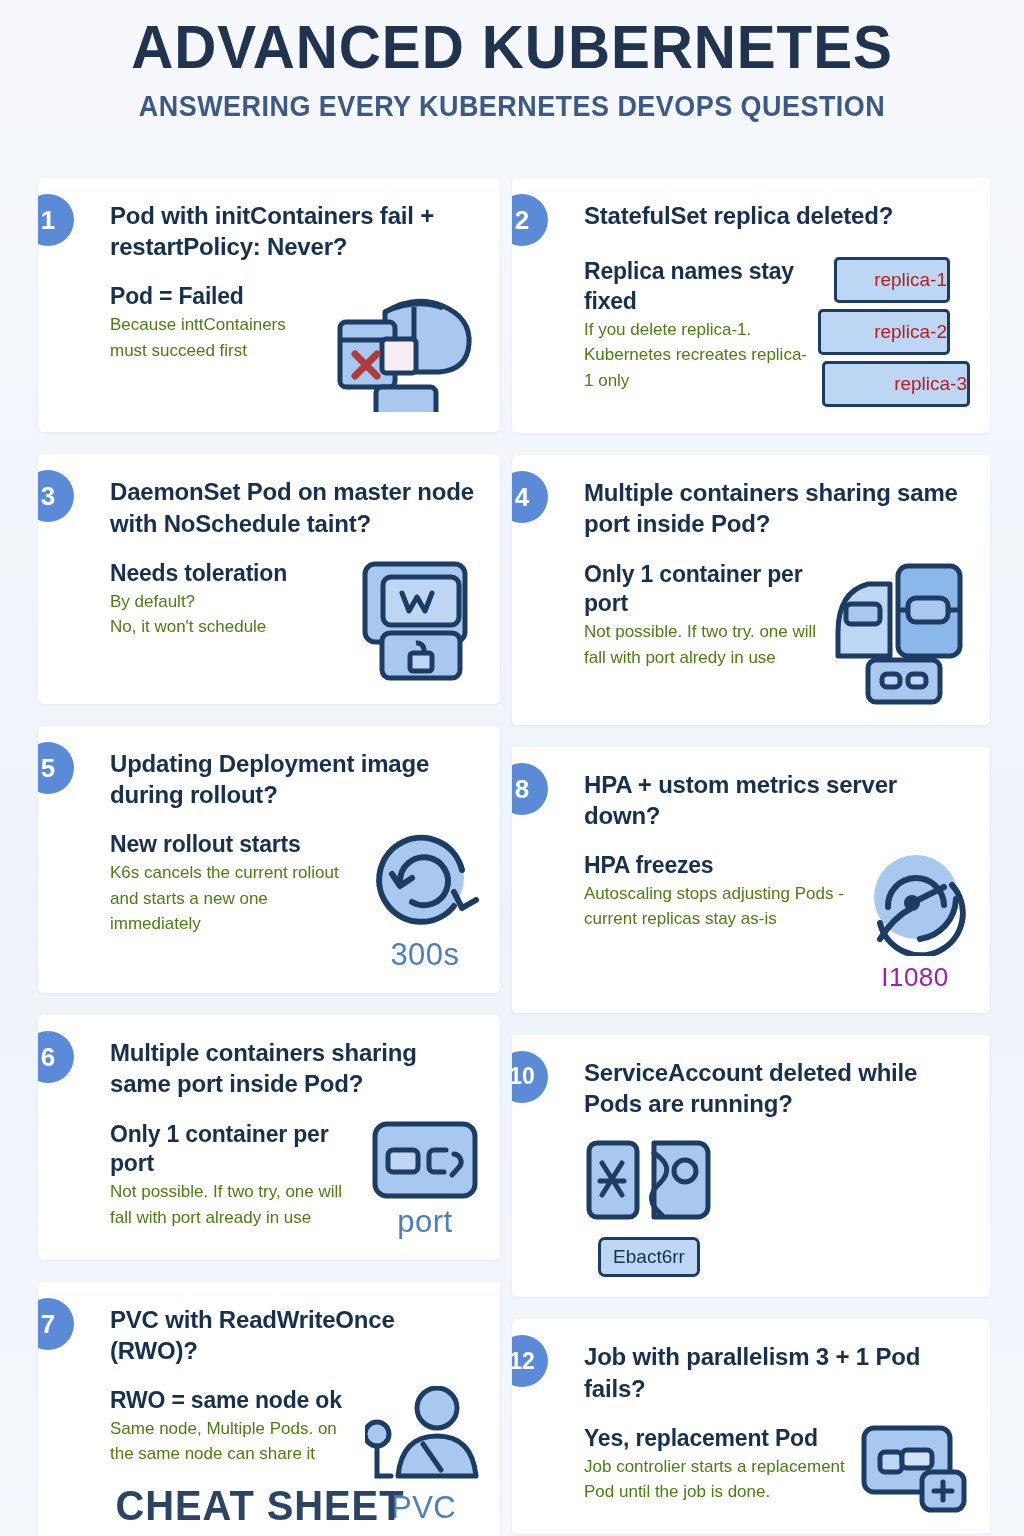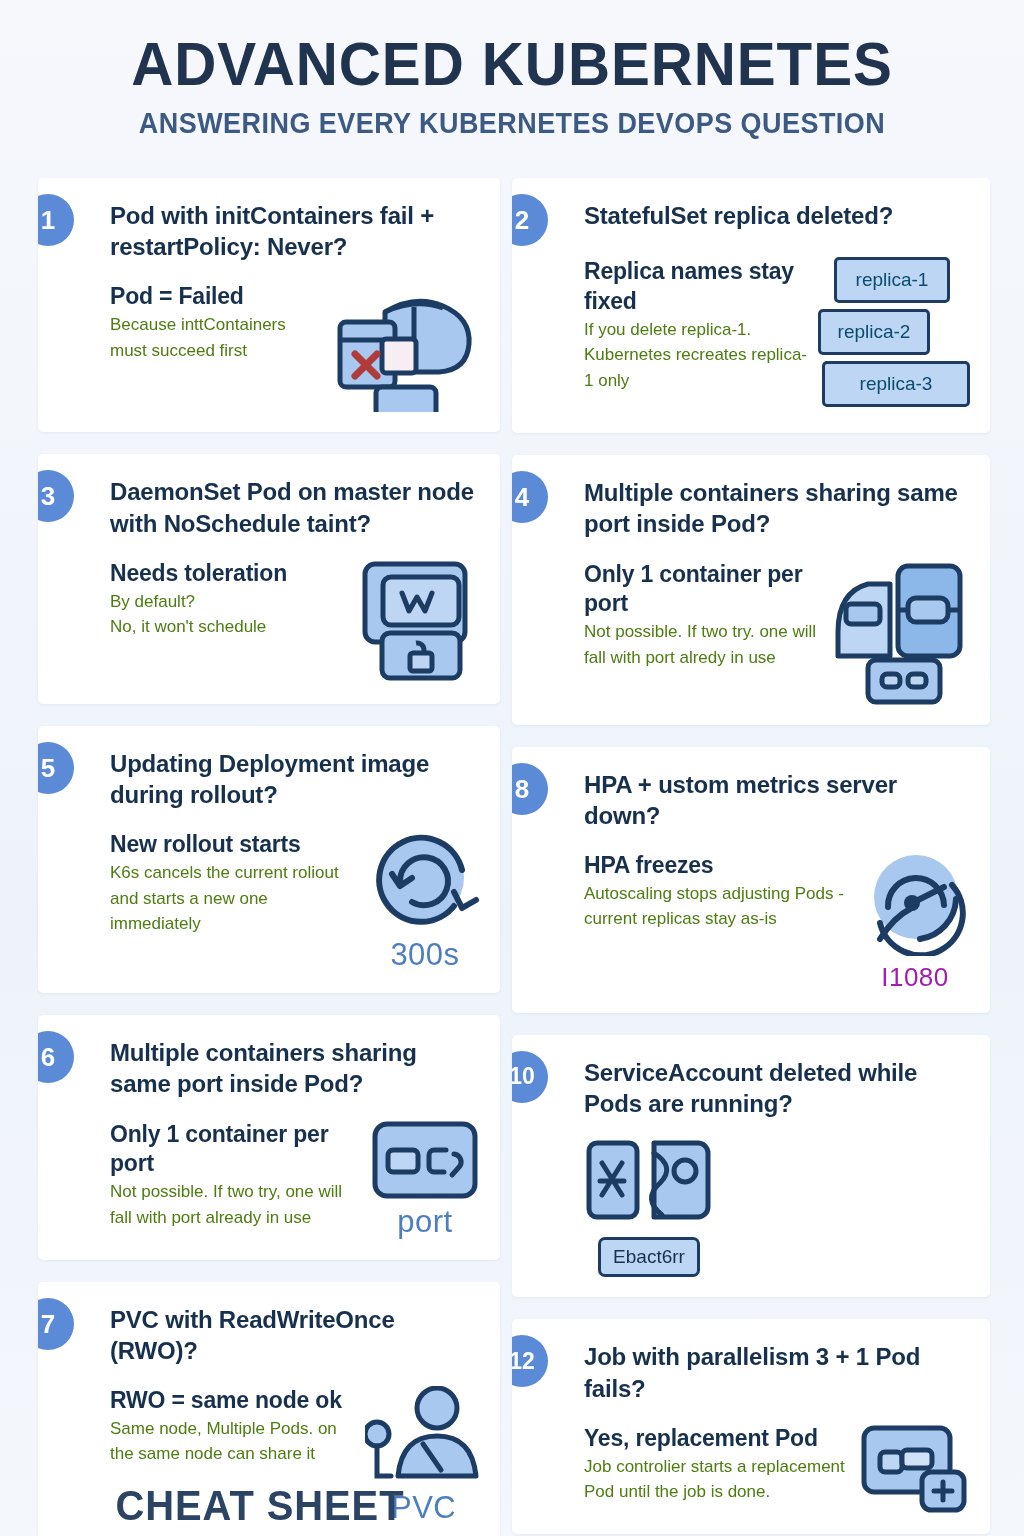--- a/index.html
+++ b/index.html
@@ -8,21 +8,21 @@
     background:#f3f6fb;
     font-family:"Liberation Sans", sans-serif;
     overflow:hidden;
   }
   .page {
     position:relative; width:1024px; height:1536px;
     background:linear-gradient(180deg,#f6f8fc 0%,#eef3fa 60%,#f4f7fc 100%);
   }
 
   
-  .header { text-align:center; padding-top:32px; }
+  .header { text-align:center; padding-top:15px; }
   .title {
     font-size:62px; font-weight:700; letter-spacing:1px;
     color:#20344f; line-height:1.02;
     transform:scaleX(0.94); transform-origin:center;
   }
   .subtitle {
     margin-top:12px; font-size:29px; font-weight:700;
     color:#3c5a84; letter-spacing:.5px;
     transform:scaleX(0.93); transform-origin:center;
   }
@@ -80,25 +80,25 @@
     text-align:center;
     font-size:42px; font-weight:700; color:#2b4463;
     letter-spacing:1px;
     transform:scaleX(0.95);
   }
 
   
   .replica-stack { display:flex; flex-direction:column; gap:6px; align-items:flex-start; }
   .replica-box {
     background:#bcd6f4; border:3px solid #1d3c63; border-radius:5px;
-    color:#0c4a6e; font-size:19px; text-align:center;
+    color:#b91c1c; font-size:19px; text-align:right;
     padding:9px 0;
   }
   .replica-box.r0 { width:116px; margin-left:16px; }
-  .replica-box.r1 { width:112px; margin-left:0px; }
+  .replica-box.r1 { width:132px; margin-left:0px; }
   .replica-box.r2 { width:148px; margin-left:4px; }
 
   
   .chip {
     background:#bcd6f4; border:3px solid #1d3c63; border-radius:7px;
     color:#16304d; font-size:19px; padding:6px 12px; margin-top:16px;
     white-space:nowrap;
   }
   .metric-label {
     font-size:26px; color:#a21caf; margin-top:6px; letter-spacing:.5px;

